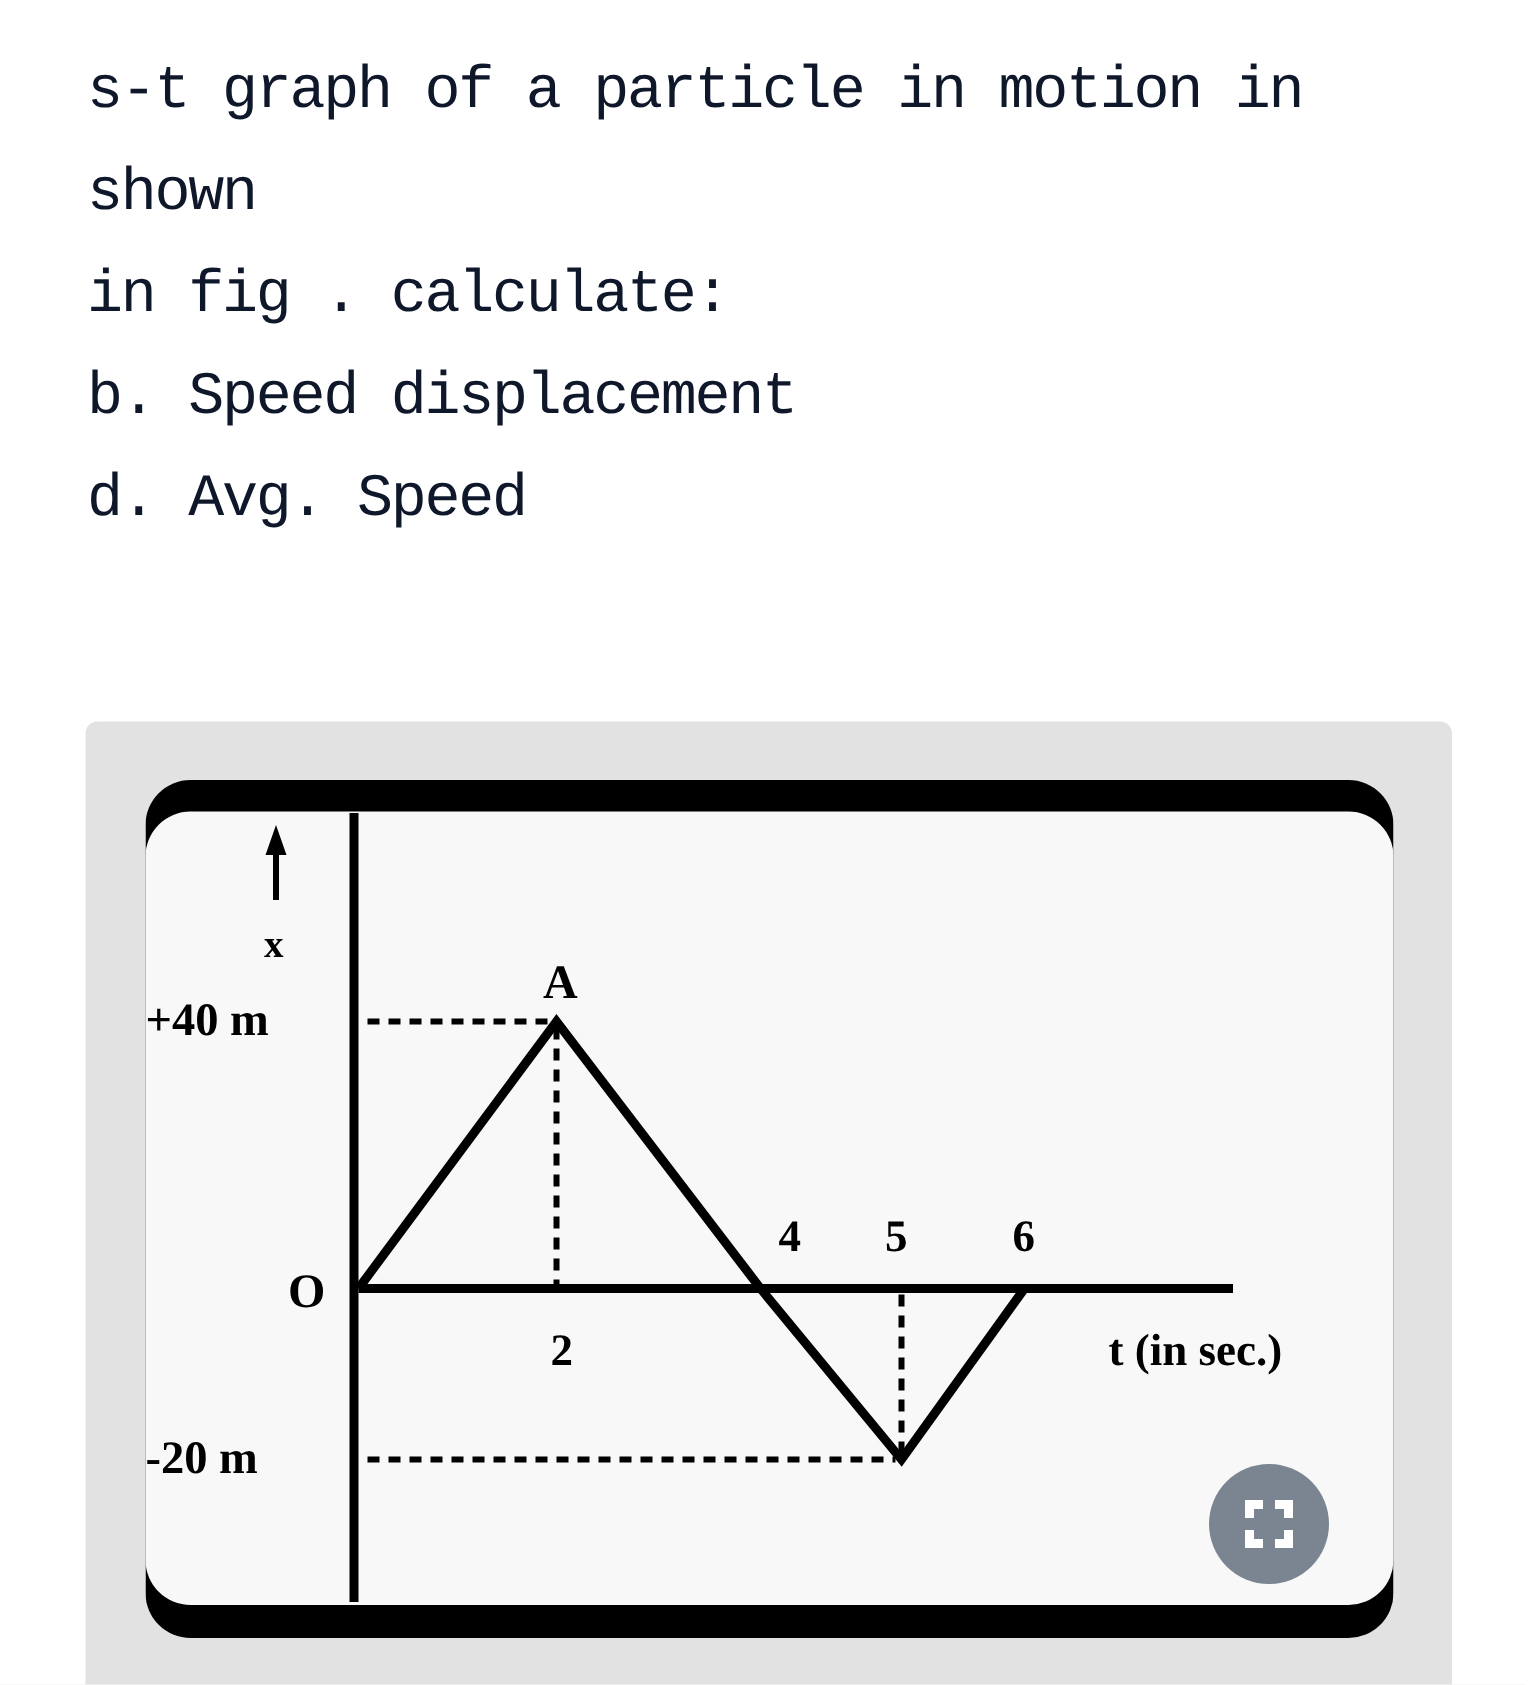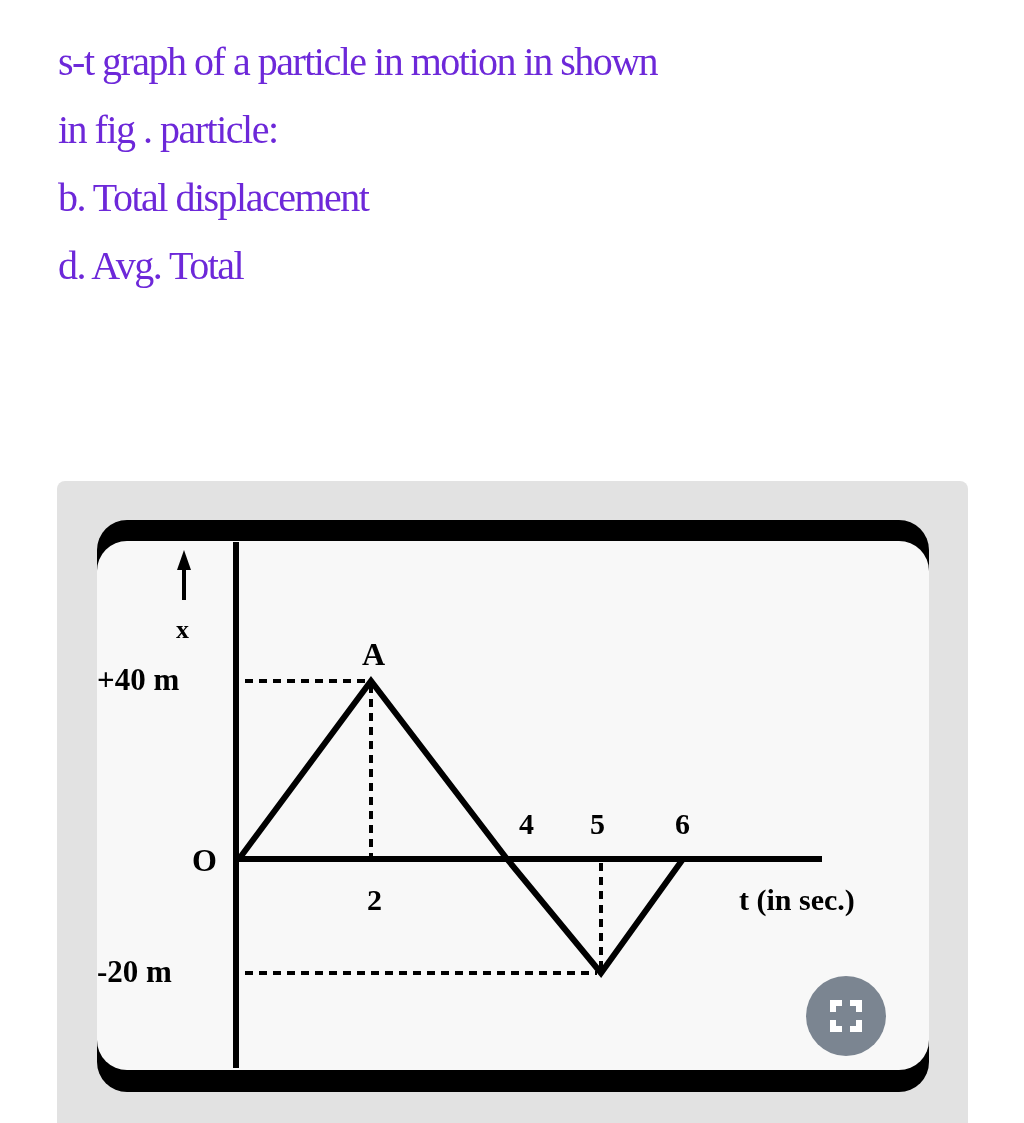--- a/index.html
+++ b/index.html
@@ -1,39 +1,39 @@
 <!DOCTYPE html>
 <html><head>
 <meta charset="utf-8">
 <style>
   html, body { margin: 0; padding: 0; background: #ffffff; }
   body { width: 1024px; height: 1123px; position: relative; overflow: hidden; }
   .question {
     position: absolute; left: 58px; top: 28px; width: 900px;
-    font-family: Liberation Serif, serif; color: #6d28d9;
+    font-family: Liberation Mono, monospace; color: #0f172a;
     font-size: 40px; letter-spacing: -1.5px;
   }
   .question p { margin: 0; line-height: 68px; }
   .question .stem { line-height: 68px; }
   .figure-frame {
     position: absolute; left: 57px; top: 481px; width: 911px; height: 642px;
     background: #e2e2e2; border-radius: 8px 8px 0 0;
   }
   .chart-wrap { position: absolute; left: 97px; top: 520px; width: 832px; height: 572px; }
   svg text { font-family: "Liberation Serif", serif; font-weight: bold; fill: #000; }
   .expand-btn { cursor: pointer; }
 </style>
 </head>
 <body>
 
 <div class="question">
   <p class="stem">s-t graph of a particle in motion in shown</p>
-  <p class="stem">in fig . particle:</p>
-  <p>b. Total displacement</p>
-  <p>d. Avg. Total</p>
+  <p class="stem">in fig . calculate:</p>
+  <p>b. Speed displacement</p>
+  <p>d. Avg. Speed</p>
 </div>
 
 <div class="figure-frame"></div>
 
 <div class="chart-wrap">
   <svg width="832" height="572" viewBox="0 0 832 572" xmlns="http://www.w3.org/2000/svg">
 
     <rect x="0" y="0" width="832" height="572" rx="30" ry="30" fill="#000"></rect>
     <rect x="0" y="21" width="832" height="529" rx="30" ry="30" fill="#f8f8f8"></rect>
 

